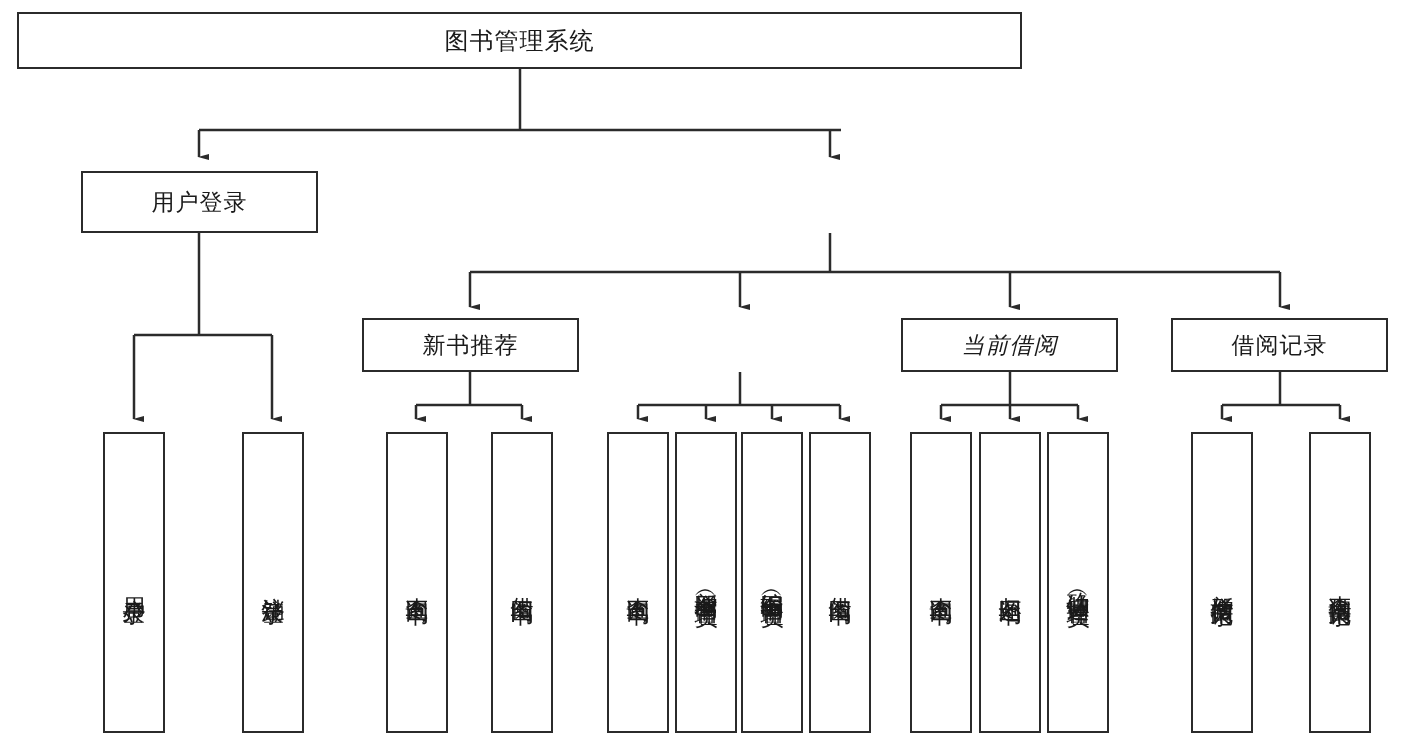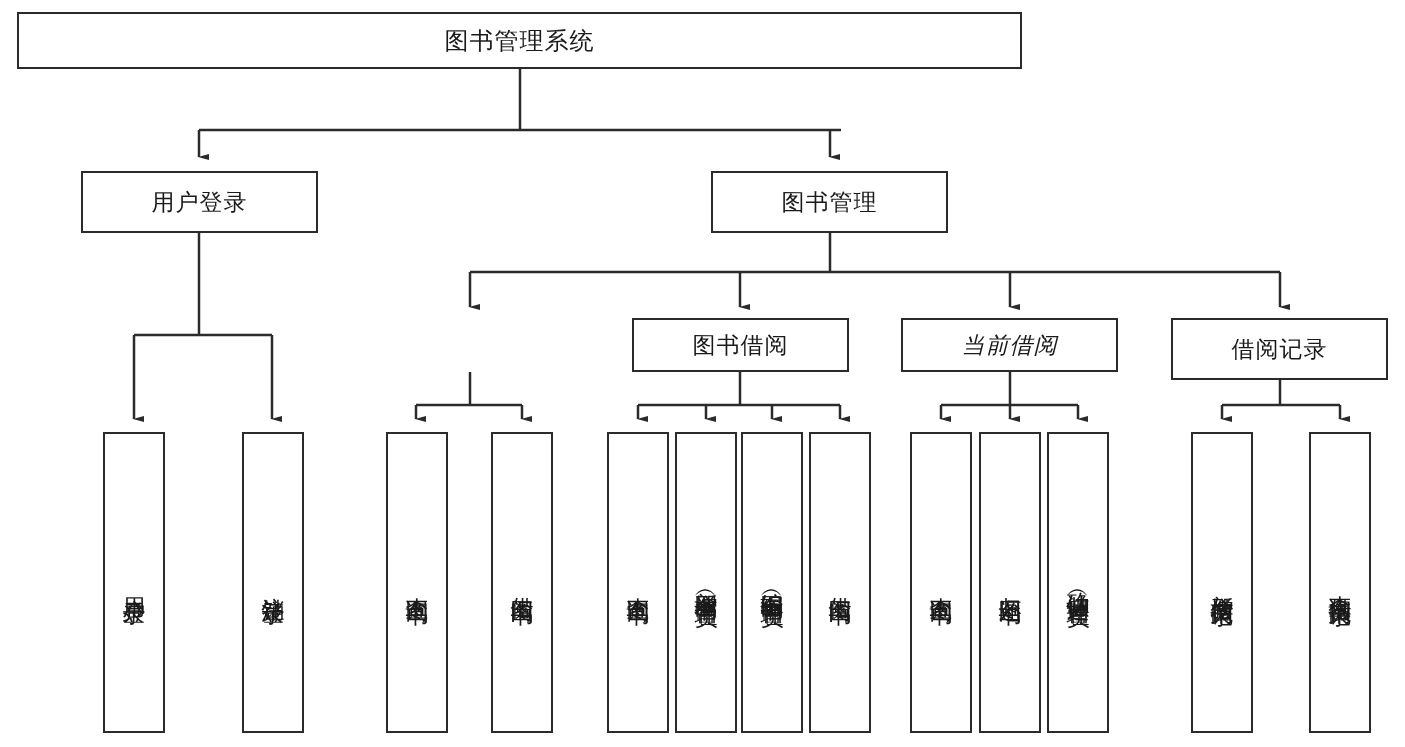--- a/index.html
+++ b/index.html
@@ -121,31 +121,28 @@
     </g>
   </svg>
 
   <div class="node h root" style="left:17px; top:12px; width:1005px; height:57px;">
     <span>图书管理系统</span>
   </div>
 
   <div class="node h" style="left:81px; top:171px; width:237px; height:62px;">
     <span>用户登录</span>
   </div>
-  <div class="node h" style="left:711px; top:171px; width:237px; height:62px;">
-    <span>图书管理</span>
-  </div>
 
-  <div class="node h" style="left:632px; top:318px; width:217px; height:54px;">
-    <span>图书借阅</span>
+  <div class="node h" style="left:362px; top:318px; width:217px; height:54px;">
+    <span>新书推荐</span>
   </div>
   <div class="node h" style="left:901px; top:318px; width:217px; height:54px;font-style:italic;">
     <span>当前借阅</span>
   </div>
-  <div class="node h" style="left:1171px; top:318px; width:217px; height:62px;">
+  <div class="node h" style="left:1171px; top:318px; width:217px; height:54px;">
     <span>借阅记录</span>
   </div>
 
   <div class="node v" style="left:103px; top:432px; width:62px; height:301px;">
     <span class="vlabel">用户登录</span>
   </div>
   <div class="node v" style="left:242px; top:432px; width:62px; height:301px;">
     <span class="vlabel">注销登录</span>
   </div>
 

